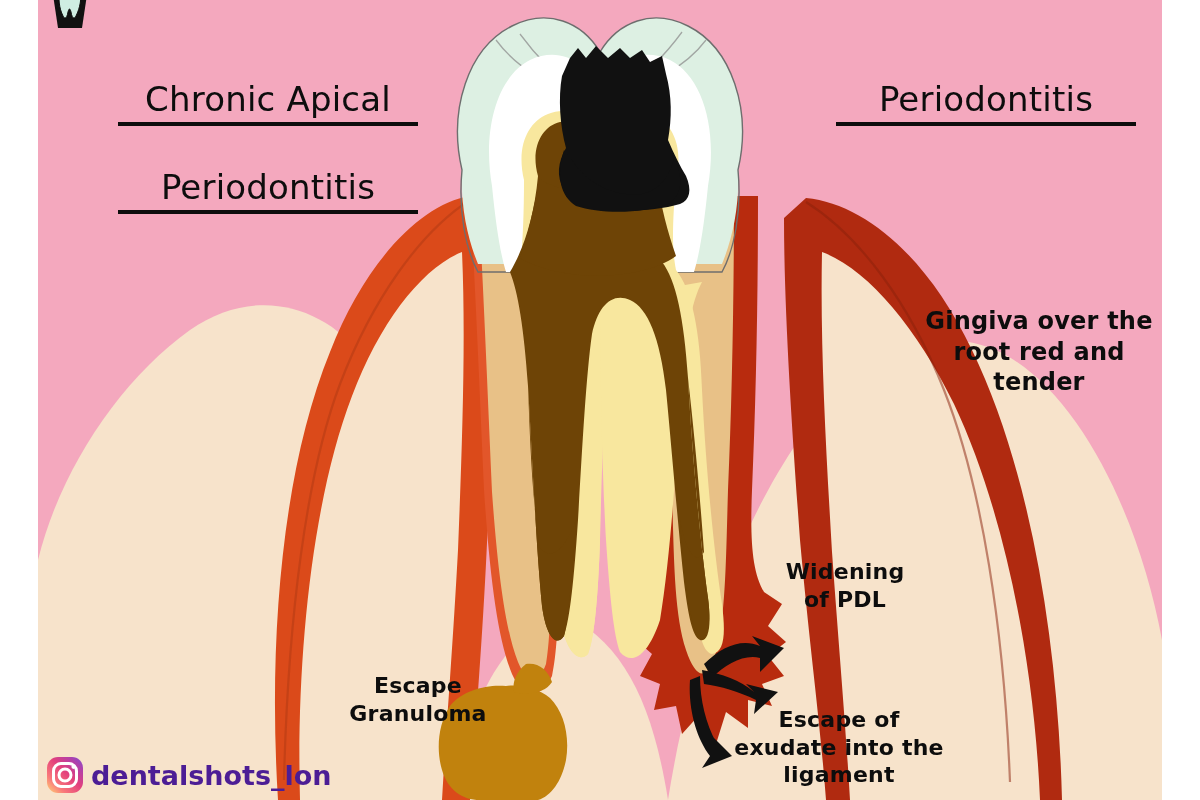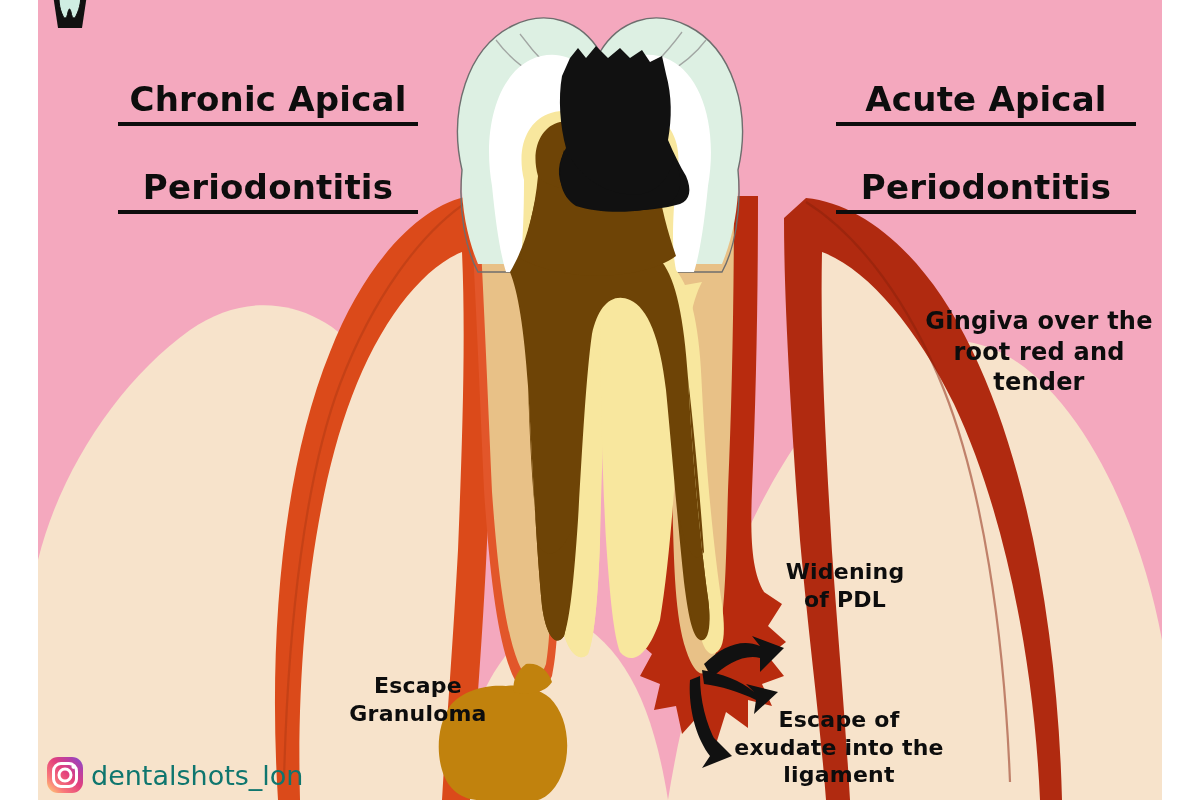--- a/index.html
+++ b/index.html
@@ -24,21 +24,21 @@
     font-family:"DejaVu Sans", sans-serif;
     font-weight:bold;
     line-height:1.12;
     white-space:pre-line;
     letter-spacing:0.2px;
   }
   .title {
     font-size:34px;
     line-height:1.22;
     text-align:center;
-    font-weight:bold;
+    font-weight:normal;
   }
   .title span.tline {
     display:block;
     border-bottom:4px solid #0d0d0d;
     padding:0 6px 1px 6px;
   }
   #titleLeft  { left:118px; top:38px; width:300px; }
   #titleRight { left:836px; top:38px; width:300px; }
 
   #lblGingiva {
@@ -58,21 +58,21 @@
     font-size:22px; text-align:center; line-height:1.28;
   }
 
   
   #handleRow {
     position:absolute; left:46px; top:756px;
     display:flex; align-items:center; gap:7px;
   }
   #igIcon { width:38px; height:38px; flex:0 0 38px; }
   #handleText {
-    font-size:27px; font-weight:normal; color:#0f766e;
+    font-size:27px; font-weight:bold; color:#4c1d95;
     font-family:"DejaVu Sans", sans-serif;
     letter-spacing:0px; line-height:1;text-align:center;
   }
 
   
   #logoBadge { position:absolute; left:44px; top:-16px; width:52px; height:48px; }
 </style>
 </head>
 <body>
 
@@ -260,21 +260,20 @@
       <path d="M 8,4 L 44,4 L 38,44 L 14,44 Z" fill="#111111"></path>
       <path d="M 16,6 C 20,2 32,2 36,6 C 38,14 36,24 32,32 C 30,36 28,34 27,28
                C 26,24 25,24 24,28 C 23,34 21,36 19,32 C 15,24 14,14 16,6 Z" fill="#CFEDE2" stroke="#0d0d0d" stroke-width="1"></path>
     </svg>
 
     <div class="label title" id="titleLeft">
       <span class="tline">Chronic Apical</span>
       <span class="tline">Periodontitis</span>
     </div>
     <div class="label title" id="titleRight">
-      <span class="tline">Acute Apical</span>
       <span class="tline">Periodontitis</span>
     </div>
 
     <div class="label" id="lblGingiva">Gingiva over the
 root red and tender</div>
     <div class="label" id="lblEscape">Escape of
 exudate into the
 ligament</div>
     <div class="label" id="lblWidening">Widening
 of PDL</div>

